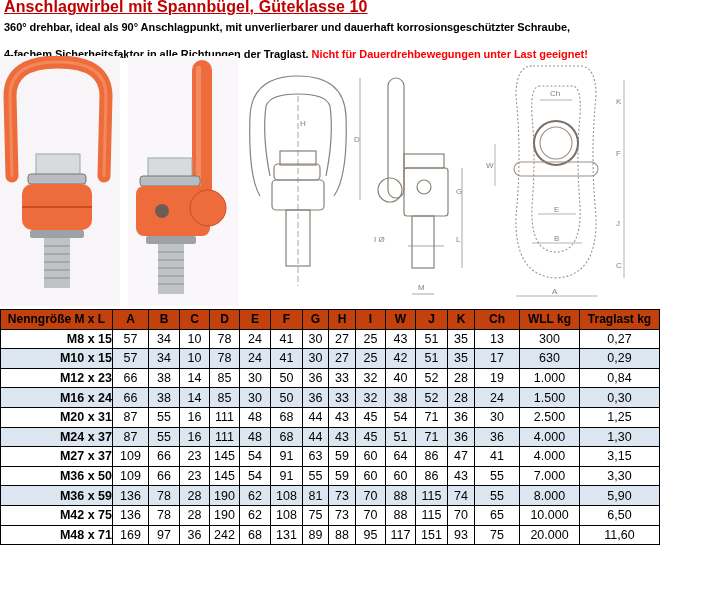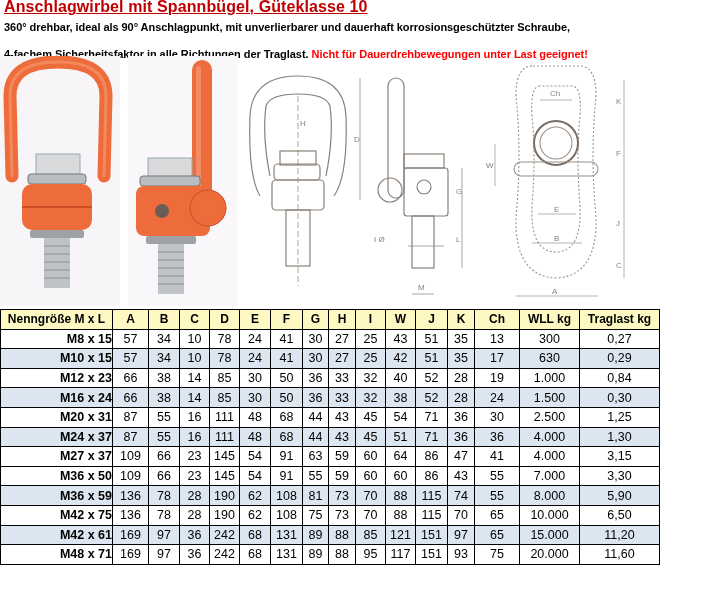--- a/index.html
+++ b/index.html
@@ -11,21 +11,21 @@
   .desc { position:absolute; left:4px; font-size:11px; font-weight:bold; white-space:nowrap; letter-spacing:-0.05px; }
   .desc1 { top:21px; }
   .desc2 { top:48px; }
   .warn { color:#ff0000; }
   .images { position:absolute; left:0; top:56px; width:702px; height:250px; }
   .photo { position:absolute; }
   .drawing { position:absolute; }
   table.spec { position:absolute; left:0; top:309px; border-collapse:collapse;
                font-family:"Liberation Sans", sans-serif; font-size:12px; }
   table.spec th, table.spec td { border:1px solid #000; text-align:center; padding:0; height:18.6px; line-height:18px; }
-  table.spec th { background:#fef9c3; font-weight:bold; font-size:12px; }
+  table.spec th { background:#c2410c; font-weight:bold; font-size:12px; }
   table.spec td.size { font-weight:bold;text-align:right; }
   table.spec tr.alt td { background:#dce6f1; }
   table.spec td { font-size:12.5px; }
 </style>
 </head>
 <body>
 
 <div class="title">Anschlagwirbel mit Spannbügel, Güteklasse 10</div>
 <div class="desc desc1">360° drehbar, ideal als 90° Anschlagpunkt, mit unverlierbarer und dauerhaft korrosionsgeschützter Schraube,</div>
 <div class="desc desc2"><span>4-fachem Sicherheitsfaktor in alle Richtungen der Traglast.</span> <span class="warn">Nicht für Dauerdrehbewegungen unter Last geeignet!</span></div>
@@ -330,38 +330,20 @@
         <td>75</td>
         <td>73</td>
         <td>70</td>
         <td>88</td>
         <td>115</td>
         <td>70</td>
         <td>65</td>
         <td>10.000</td>
         <td>6,50</td>
       </tr>
-      <tr class="alt">
-        <td class="size">M42 x 61</td>
-        <td>169</td>
-        <td>97</td>
-        <td>36</td>
-        <td>242</td>
-        <td>68</td>
-        <td>131</td>
-        <td>89</td>
-        <td>88</td>
-        <td>85</td>
-        <td>121</td>
-        <td>151</td>
-        <td>97</td>
-        <td>65</td>
-        <td>15.000</td>
-        <td>11,20</td>
-      </tr>
       <tr>
         <td class="size">M48 x 71</td>
         <td>169</td>
         <td>97</td>
         <td>36</td>
         <td>242</td>
         <td>68</td>
         <td>131</td>
         <td>89</td>
         <td>88</td>

